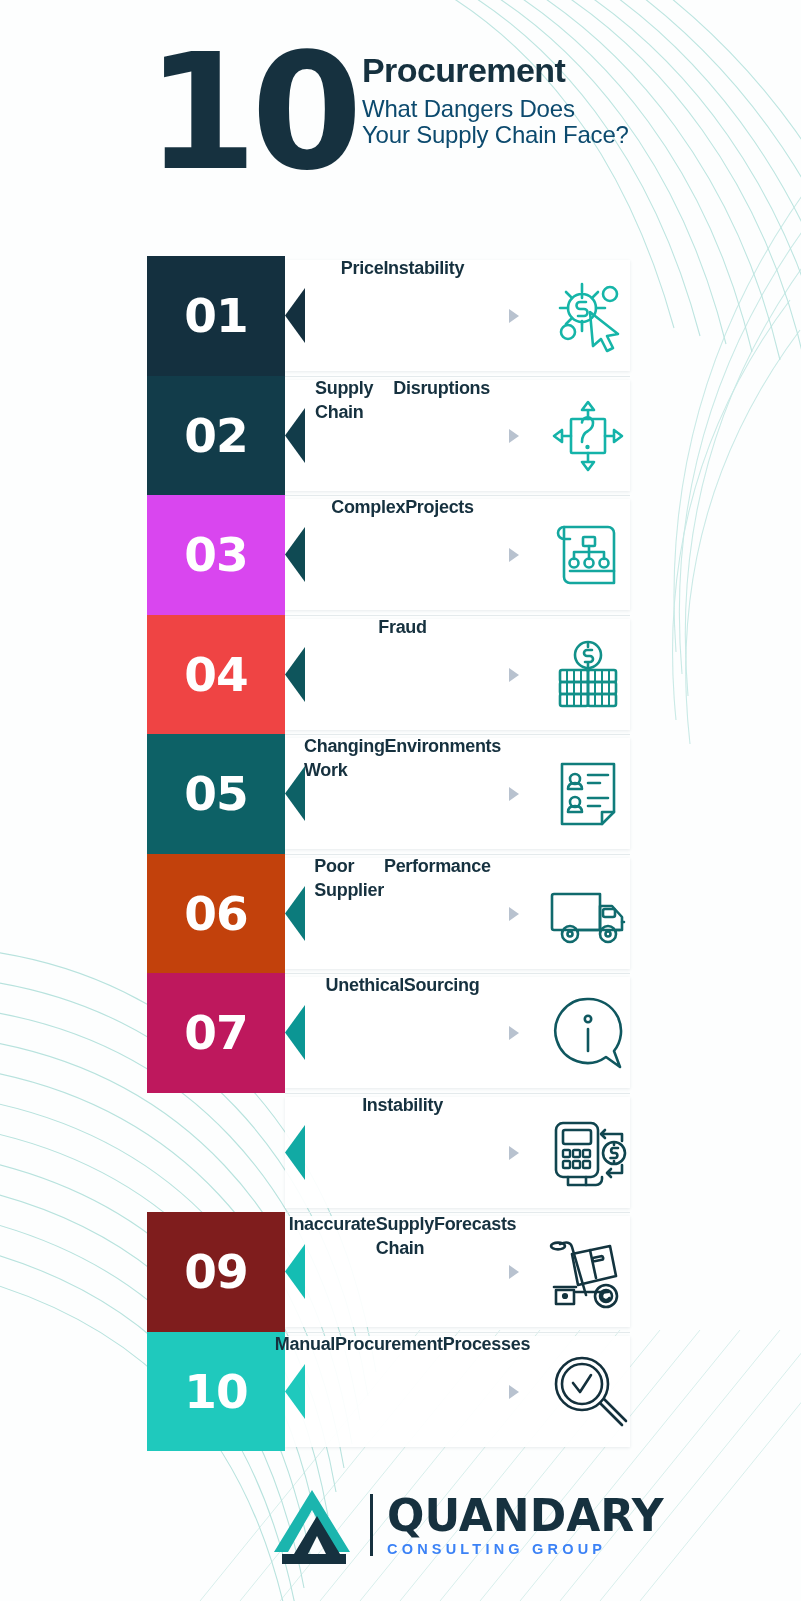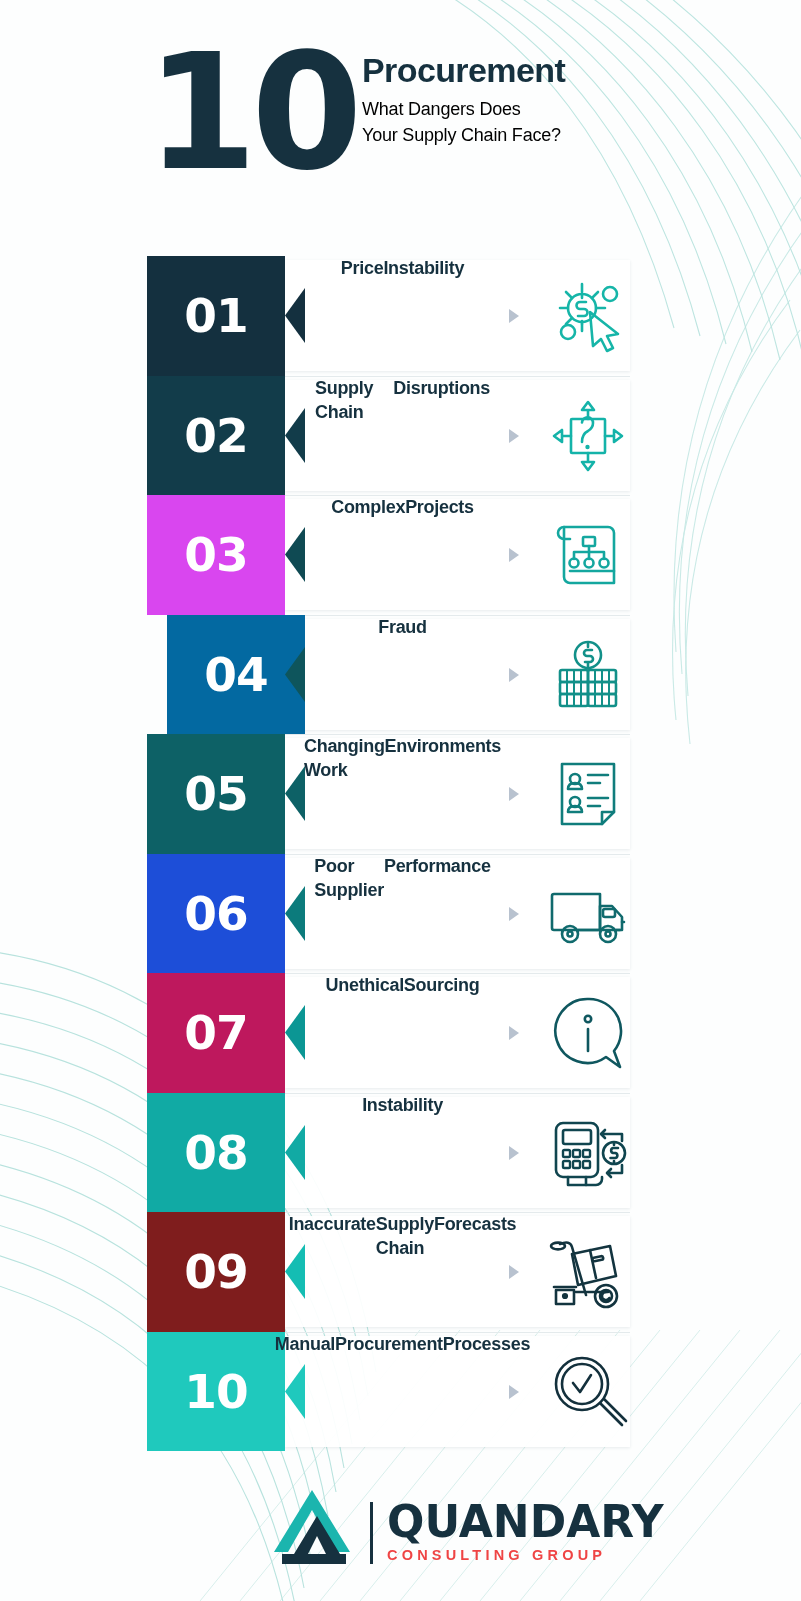--- a/index.html
+++ b/index.html
@@ -28,22 +28,22 @@
     font-size:34px; line-height:40px; font-weight:bold;
     color:#16313f; letter-spacing:-0.6px;
   }
   .title-line2 {
     font-size:34px; line-height:40px; font-weight:bold;
     color:#16313f; letter-spacing:-0.6px;
   }
   .title-accent { color:#15b6ab; }
   .subtitle {
     margin-top:6px;
-    font-size:18px; line-height:26px; font-weight:normal;
-    color:#000000; letter-spacing:-0.2px;
+    font-size:24px; line-height:26px; font-weight:normal;
+    color:#0c4a6e; letter-spacing:-0.2px;
   }
 
   
   .list { position:absolute; left:0; top:256px; width:639px; z-index:2; }
   .row { position:relative; width:801px; height:119.5px; }
 
   .numblock {
     position:absolute; left:147px; top:0;
     width:138px; height:119.5px;
     display:flex; align-items:center; justify-content:center;
@@ -89,33 +89,33 @@
     position:absolute; left:538px; top:10px;
     width:100px; height:100px; z-index:4;
     display:flex; align-items:center; justify-content:center;
   }
   .icon svg { width:92px; height:92px; }
 
   
   .footer { position:absolute; left:0; top:1478px; width:801px; height:123px; z-index:2; }
   .logo-wrap {
     position:absolute; left:272px; top:8px;
-    display:flex; align-items:flex-end; gap:14px;
+    display:flex; align-items:center; gap:14px;
   }
   .logo-mark { width:84px; height:78px; }
   .logo-div { width:3px; height:62px; background:#16313f; }
   .logo-text { display:flex; flex-direction:column; }
   .logo-name {
     font-family:"DejaVu Sans", sans-serif;
     font-size:44px; line-height:46px; font-weight:bold;
     color:#16313f; letter-spacing:0px;
   }
   .logo-sub {
     font-size:14.5px; line-height:18px; font-weight:bold;
-    color:#ef4444; letter-spacing:4.2px; margin-top:1px;
+    color:#3b82f6; letter-spacing:4.2px; margin-top:1px;
   }
 </style>
 </head>
 <body>
 
 <svg id="bg-arcs" viewBox="0 0 801 1601" preserveAspectRatio="none" aria-hidden="true">
   <defs>
     <linearGradient id="arcFade" x1="0" y1="0" x2="1" y2="0">
       <stop offset="0%" stop-color="#9fd8d2" stop-opacity="0.55"></stop>
       <stop offset="100%" stop-color="#9fd8d2" stop-opacity="0.25"></stop>
@@ -269,21 +269,21 @@
             <circle cx="32" cy="54" r="4.5"></circle>
             <circle cx="47" cy="54" r="4.5"></circle>
             <circle cx="62" cy="54" r="4.5"></circle>
           </g>
         </svg>
       </div>
     </div>
     <div class="row">
       <div class="row-sep"></div>
       <div class="card"></div>
-      <div class="numblock" style="background: #0369a1; margin-left: 20px;">
+      <div class="numblock" style="background: #ef4444;">
         <span>04</span>
       </div>
       <div class="card-notch"><svg viewBox="0 0 20 111" preserveAspectRatio="none" width="20" height="111">
           <path d="M20 28 L0 55.5 L20 83 Z" fill="#0e555c"></path>
         </svg></div>
       <div class="label">
         <div>Fraud</div>
       </div>
       <div class="tri"></div>
       <div class="icon">
@@ -331,21 +331,21 @@
             <circle cx="33" cy="54" r="5"></circle>
             <path d="M26 64 q0 -6 7 -6 q7 0 7 6 z"></path>
             <path d="M46 50 h20 M46 58 h12"></path>
           </g>
         </svg>
       </div>
     </div>
     <div class="row">
       <div class="row-sep"></div>
       <div class="card"></div>
-      <div class="numblock" style="background: #1d4ed8;">
+      <div class="numblock" style="background: #c2410c;">
         <span>06</span>
       </div>
       <div class="card-notch"><svg viewBox="0 0 20 111" preserveAspectRatio="none" width="20" height="111">
           <path d="M20 28 L0 55.5 L20 83 Z" fill="#0c7b7c"></path>
         </svg></div>
       <div class="label">
         <div>Poor Supplier</div>
         <div>Performance</div>
       </div>
       <div class="tri"></div>
@@ -384,23 +384,20 @@
             <path d="M46 12 a32 32 0 1 0 18 58 l14 10 -6 -16 a32 32 0 0 0 -26 -52 z"></path>
             <circle cx="46" cy="32" r="3.2"></circle>
             <path d="M46 42 v22"></path>
           </g>
         </svg>
       </div>
     </div>
     <div class="row">
       <div class="row-sep"></div>
       <div class="card"></div>
-      <div class="numblock" style="background: rgb(17, 170, 164);">
-        <span>08</span>
-      </div>
       <div class="card-notch"><svg viewBox="0 0 20 111" preserveAspectRatio="none" width="20" height="111">
           <path d="M20 28 L0 55.5 L20 83 Z" fill="#11aaa4"></path>
         </svg></div>
       <div class="label">
         <div>Instability</div>
       </div>
       <div class="tri"></div>
       <div class="icon">
         <svg viewBox="0 0 92 92">
           <g fill="none" stroke="#10454f" stroke-width="2.6" stroke-linecap="round" stroke-linejoin="round">

